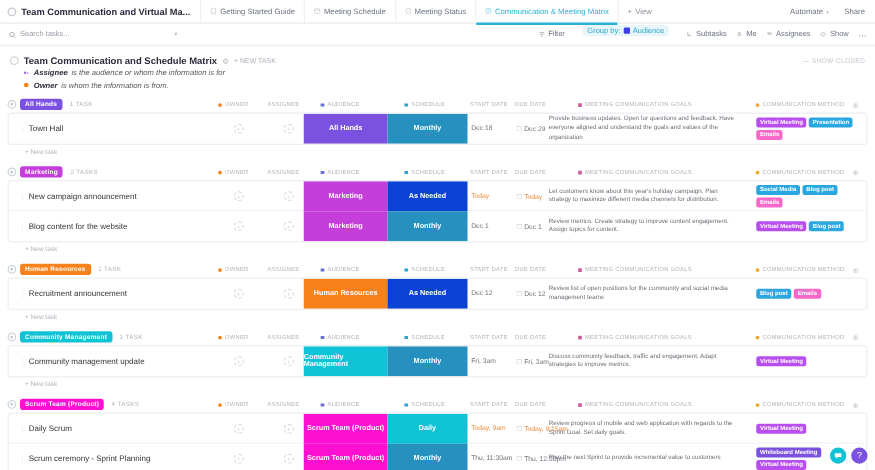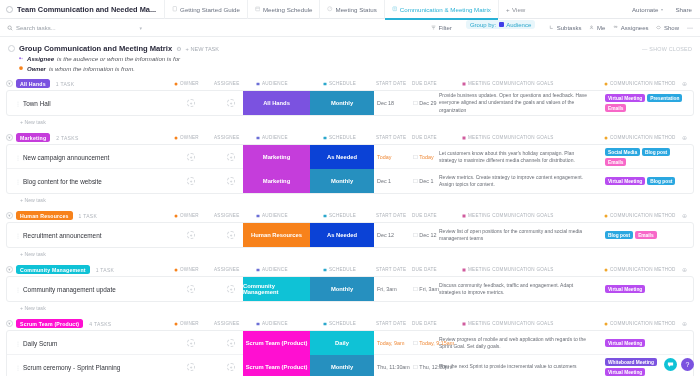--- a/index.html
+++ b/index.html
@@ -169,21 +169,21 @@
     color: #fff; font-size: 7px;
   }
   .scrollarea { position: relative; height: 339px; overflow: hidden; }
 </style>
 </head>
 <body>
 
 <div class="tabbar">
   <div class="doc-title">
     <span class="doc-icon"></span>
-    <span>Team Communication and Needed Ma...</span>
+    <span>Team Communication and Virtual Ma...</span>
   </div>
   <div class="tab">
     <svg class="tico" viewBox="0 0 16 16">
         <rect x="3" y="1.5" width="10" height="13" rx="1.5" fill="none" stroke="#9aa0a8" stroke-width="1.4"></rect>
       </svg>
     <span>Getting Started Guide</span>
   </div>
   <div class="tab">
     <svg class="tico" viewBox="0 0 16 16">
         <rect x="2" y="3" width="12" height="11" rx="1.5" fill="none" stroke="#9aa0a8" stroke-width="1.4"></rect>
@@ -282,21 +282,21 @@
     </div>
   </div>
 </div>
 
 <div class="scrollarea">
 
   <div class="listhead">
     <div class="lh-left">
       <div class="lh-title-row">
         <span class="lh-circle"></span>
-        <span class="lh-title">Group Communication and Meeting Matrix</span>
+        <span class="lh-title">Team Communication and Schedule Matrix</span>
         <span class="lh-gear">⚙</span>
         <span class="lh-newtask">+ <span>NEW TASK</span></span>
       </div>
       <div class="desc">
         <div class="desc-line">
           <svg class="d-ico" viewBox="0 0 16 16">
               <circle cx="5.5" cy="6" r="2.6" fill="#9b6ce8"></circle>
               <circle cx="11" cy="6.5" r="2.1" fill="#c7a9f2"></circle>
             </svg>
           <b>Assignee</b>

